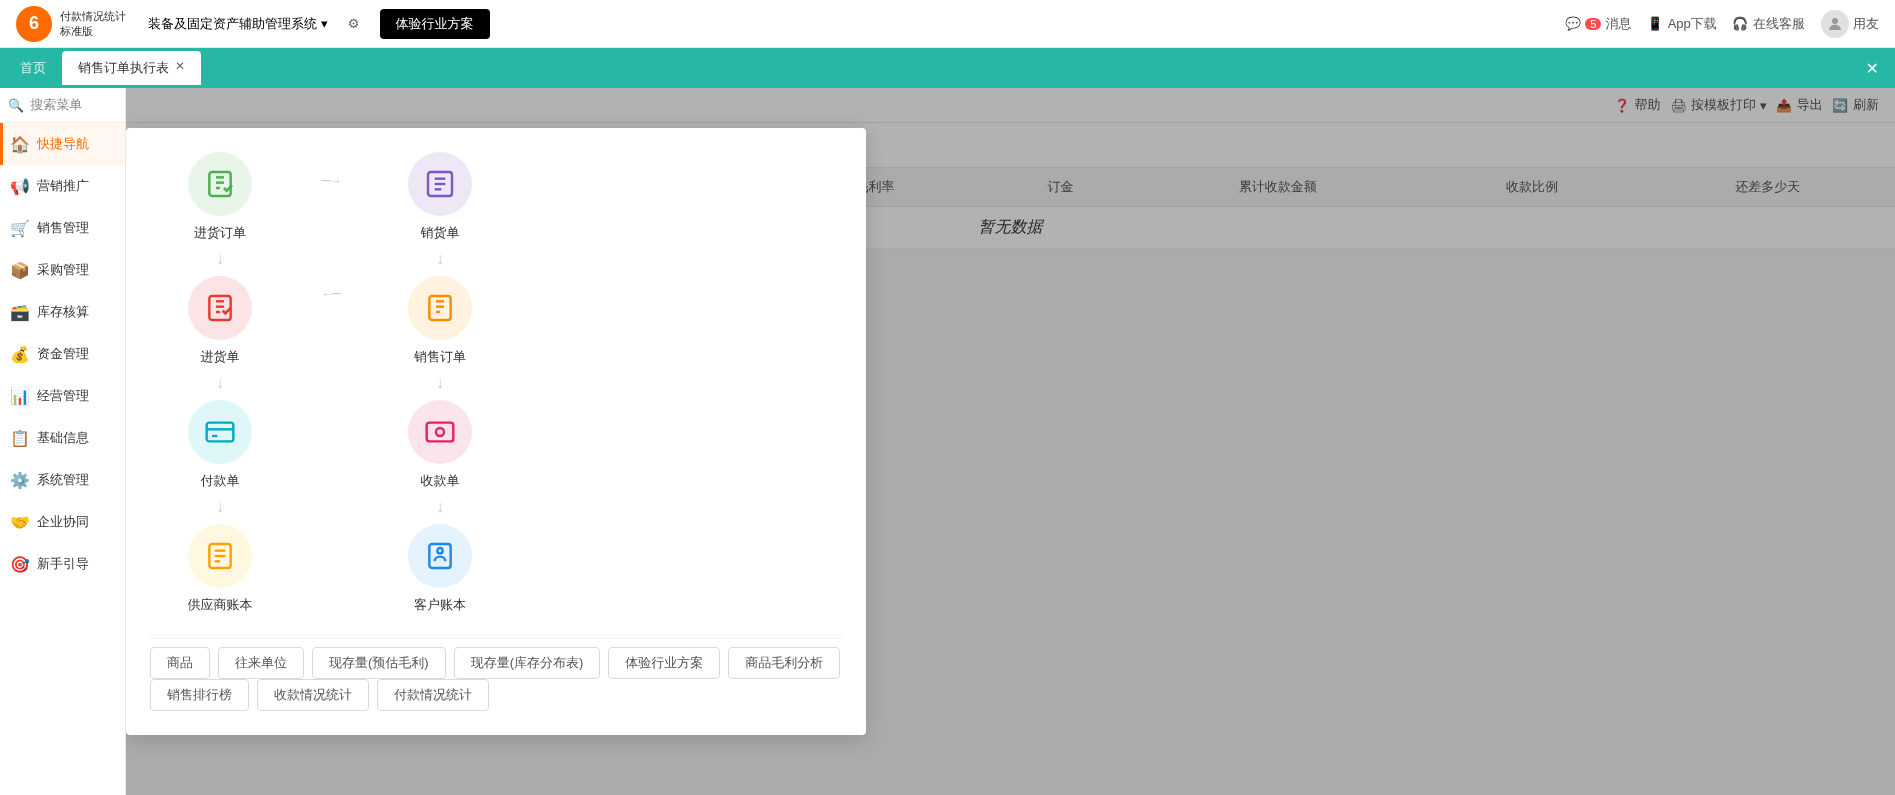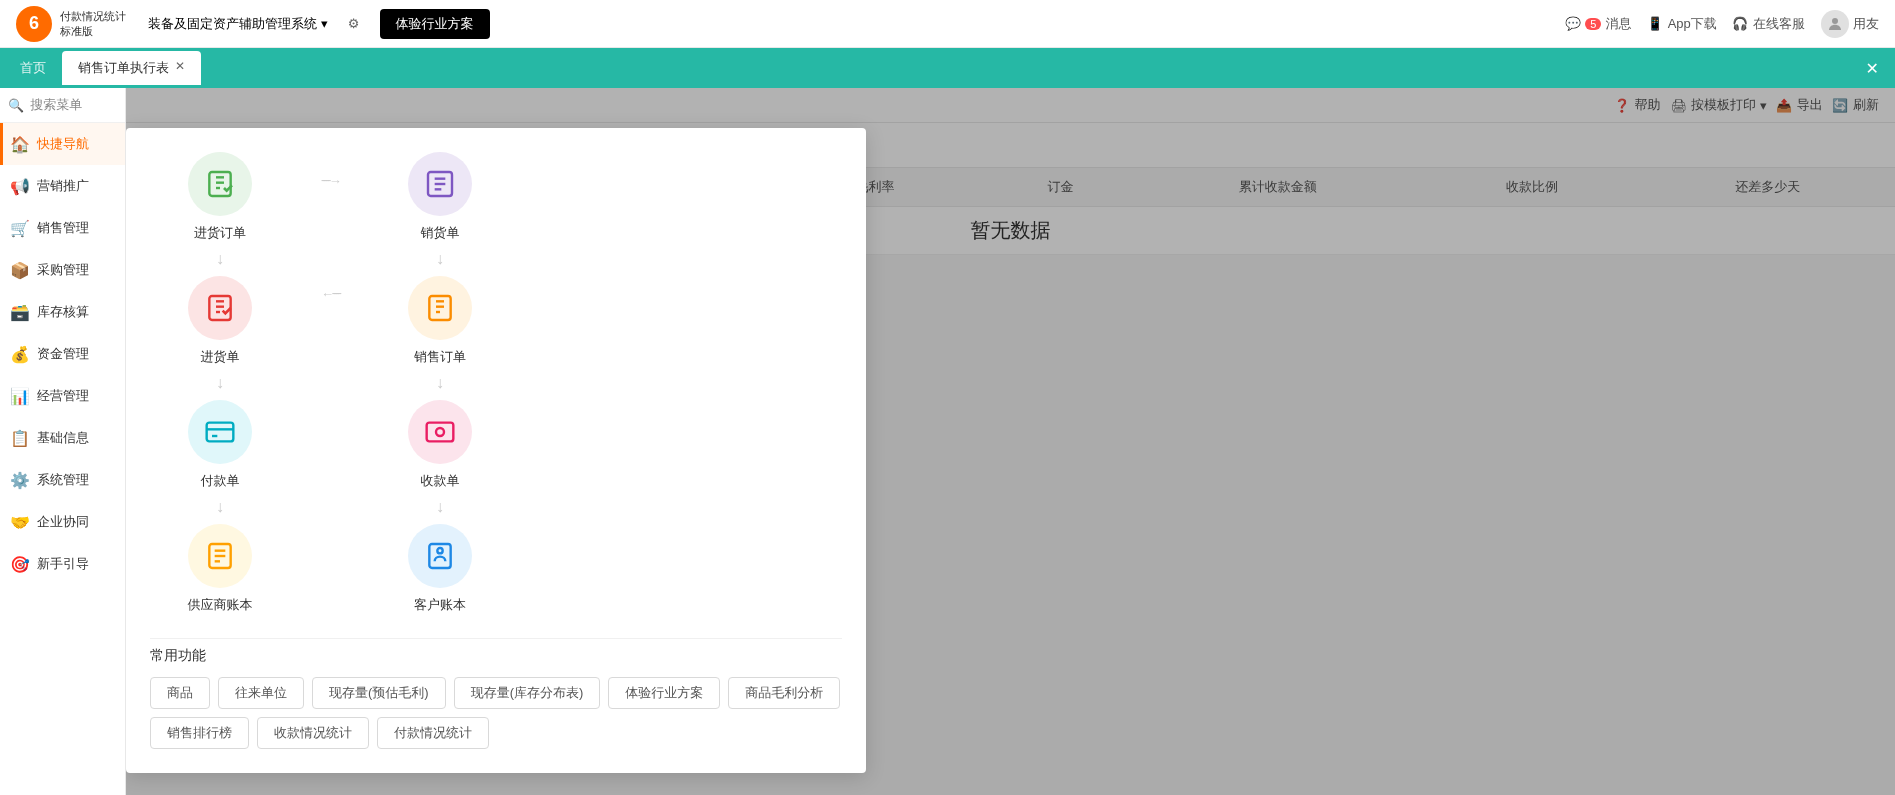--- a/index.html
+++ b/index.html
@@ -51,21 +51,21 @@
     .filter-row { background: white; padding: 8px 16px; display: flex; align-items: center; gap: 12px; border-bottom: 1px solid #e8e8e8; flex-wrap: wrap; }
     .filter-input { border: 1px solid #d9d9d9; border-radius: 4px; padding: 4px 8px; font-size: 13px; color: #999; width: 160px; }
     .filter-select { border: 1px solid #d9d9d9; border-radius: 4px; padding: 4px 8px; font-size: 13px; color: #999; width: 120px; }
     .more-conditions { color: #26b8a5; cursor: pointer; font-size: 13px; }
 
     
     .table-container { background: white; margin: 0; overflow: auto; }
     .data-table { width: 100%; border-collapse: collapse; font-size: 13px; }
     .data-table th { background: #f5f5f5; padding: 10px 12px; text-align: center; border-bottom: 1px solid #e8e8e8; color: #555; font-weight: normal; white-space: nowrap; }
     .data-table td { padding: 10px 12px; text-align: center; border-bottom: 1px solid #f0f0f0; color: #333; }
-    .no-data { text-align: center; padding: 60px; color: #999; font-size: 20px; }
+    .no-data { text-align: center; padding: 60px; color: #999; font-size: 16px; font-style: italic; }
 
     
     .quick-nav-overlay { position: absolute; top: 0; left: 0; right: 0; bottom: 0; z-index: 100; }
     .overlay-backdrop { position: absolute; top: 0; left: 0; right: 0; bottom: 0; background: rgba(0,0,0,0.3); }
     .quick-nav-panel { position: absolute; top: 40px; left: 0; width: 740px; background: white; border-radius: 4px; box-shadow: 0 4px 20px rgba(0,0,0,0.15); z-index: 101; padding: 24px; }
     .flow-node { display: flex; flex-direction: column; align-items: center; gap: 8px; }
     .flow-circle { width: 64px; height: 64px; border-radius: 50%; display: flex; align-items: center; justify-content: center; font-size: 28px; }
     .flow-circle.green { background: #e8f5e9; color: #4caf50; }
     .flow-circle.red { background: #fce4e4; color: #e53935; }
     .flow-circle.purple { background: #ede7f6; color: #7e57c2; }
@@ -376,30 +376,29 @@
                     </svg>
                 </div>
                 <span class="flow-label">客户账本</span>
               </div>
             </div>
           </div>
 
           <hr class="divider">
 
           <div class="common-functions">
-            <div class="common-title">常用功能</div>
             <div class="func-buttons">
               <button class="func-btn">商品</button>
               <button class="func-btn">往来单位</button>
               <button class="func-btn">现存量(预估毛利)</button>
               <button class="func-btn">现存量(库存分布表)</button>
               <button class="func-btn">体验行业方案</button>
               <button class="func-btn">商品毛利分析</button>
             </div>
-            <div class="func-buttons" style="margin-top:8px;">
+            <div class="func-buttons" style="">
               <button class="func-btn">销售排行榜</button>
               <button class="func-btn">收款情况统计</button>
               <button class="func-btn">付款情况统计</button>
             </div>
           </div>
 
         </div>
       </div>
     </div>
   </div>

